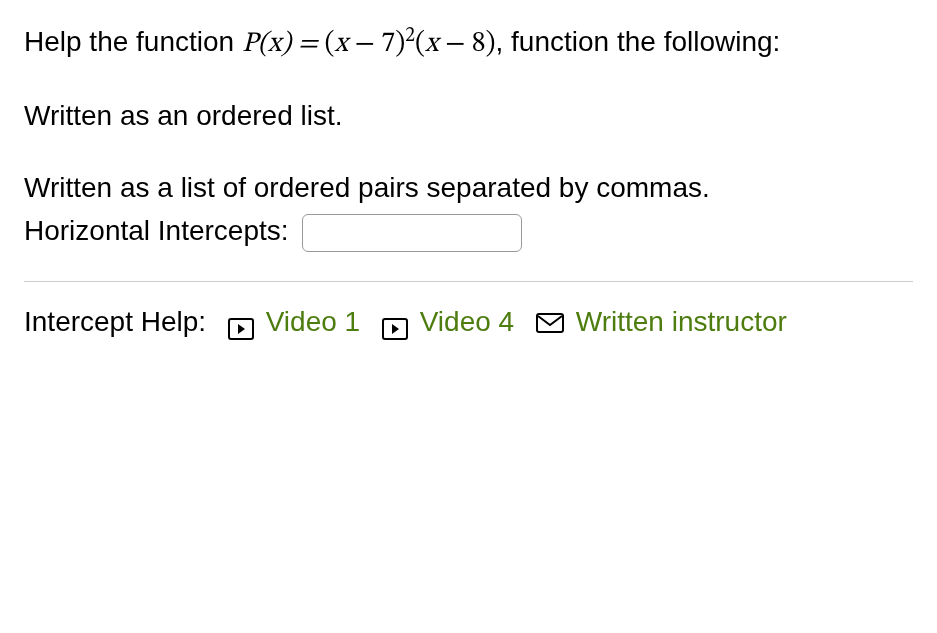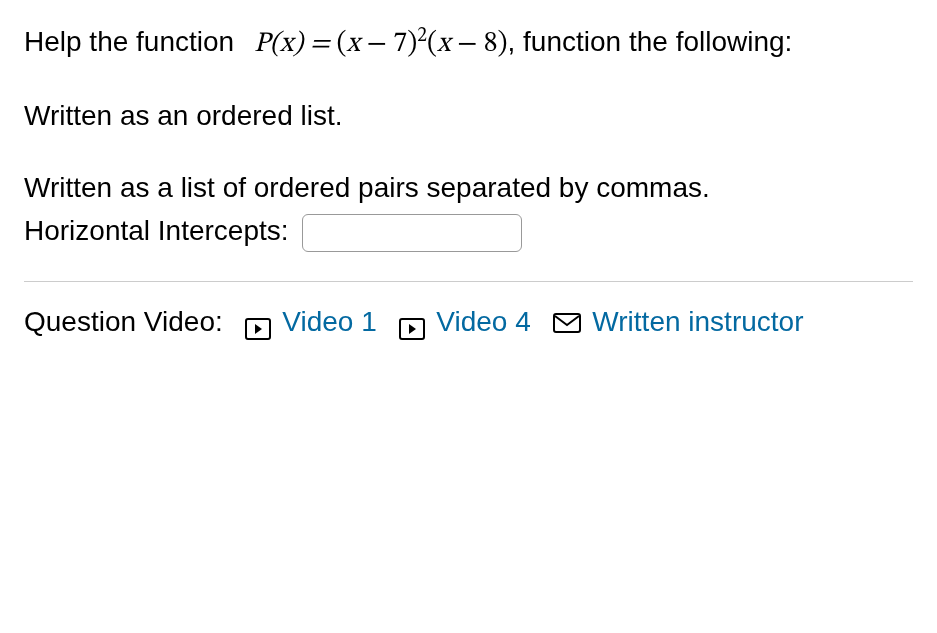--- a/index.html
+++ b/index.html
@@ -6,21 +6,20 @@
     body {
       font-family: "Lucida Sans Unicode", "Lucida Grande", Verdana, Arial, sans-serif;
       font-size: 28px;
       color: #000;
       padding: 20px 24px;
       line-height: 1.55;
       width: 937px;
     }
     .math {
       font-family: "Cambria Math", "STIX Two Math", "Times New Roman", serif;
-      margin-left: 12px;
     }
     .mi { font-style: italic; }
     .q-block { margin-bottom: 28px; }
     .input-box {
       display: inline-block;
       border: 1px solid #999;
       border-radius: 6px;
       background: #fff;
       width: 220px;
       height: 38px;
@@ -29,21 +28,21 @@
       font-size: 24px;
       margin-left: 6px;
     }
     .divider {
       border: none;
       border-top: 1px solid #ccc;
       margin: 24px 0 18px 0;
     }
     .help-line { }
     .link {
-      color: #0369a1;
+      color: #4d7c0f;
       cursor: pointer;
     }
     .icon-box {
       display: inline-flex;
       align-items: center;
       justify-content: center;
       width: 26px;
       height: 22px;
       border: 2px solid #000;
       border-radius: 3px;
@@ -82,21 +81,21 @@
   <div>Written as a list of ordered pairs separated by commas.</div>
   <div>
     <span>Horizontal Intercepts: </span>
     <input type="text" class="input-box" style="">
   </div>
 </div>
 
 <hr class="divider">
 
 <div class="help-line">
-  <span>Question Video:</span>
+  <span>Intercept Help:</span>
 
   <span class="icon-box">
       <span class="play-tri"></span>
     </span>
   <span class="link">Video 1</span>
 
   <span class="icon-box">
       <span class="play-tri"></span>
     </span>
   <span class="link">Video 4</span>

